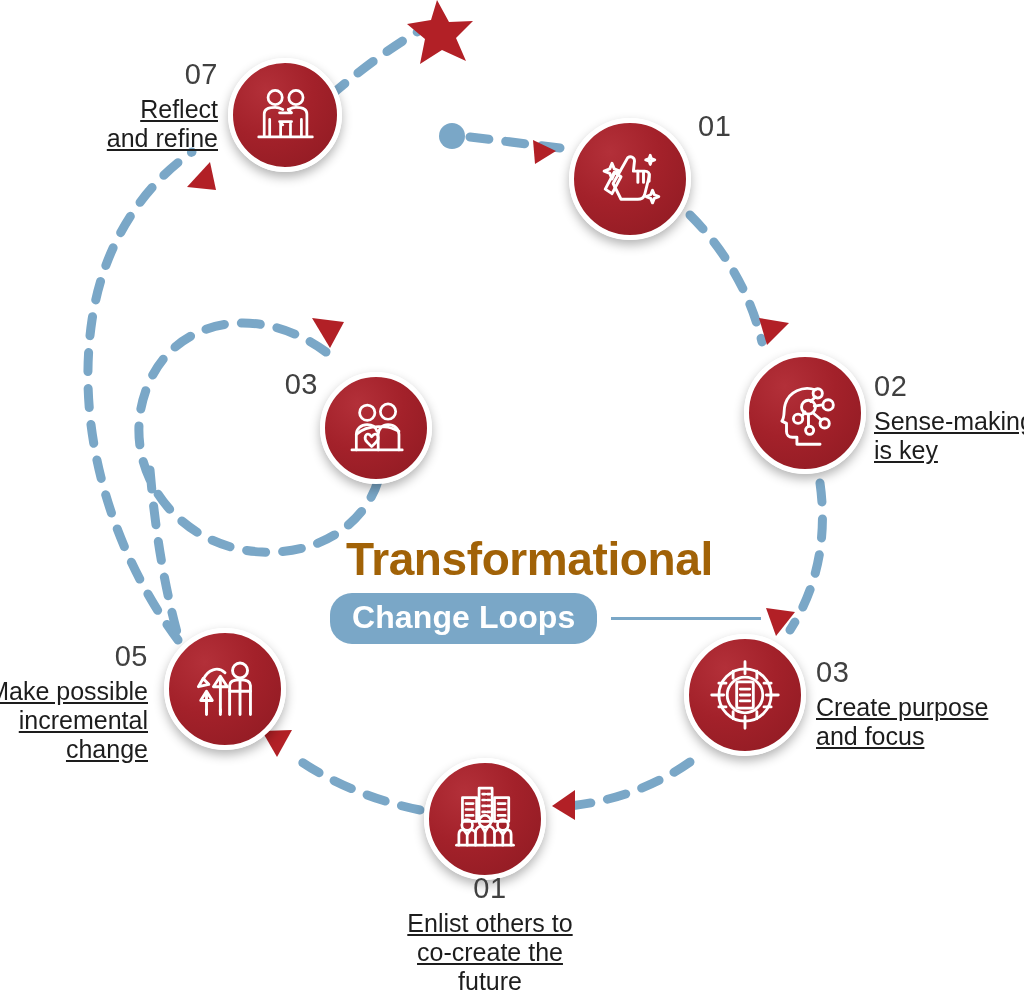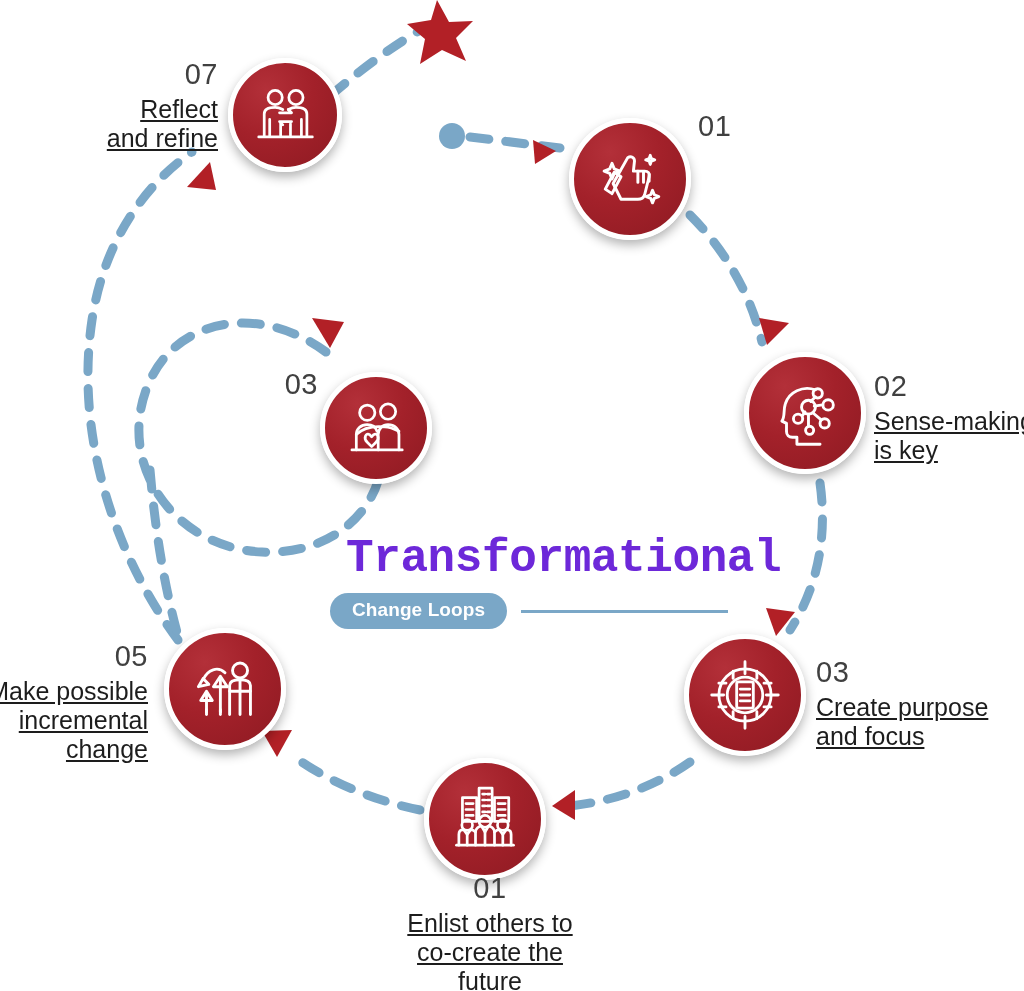--- a/index.html
+++ b/index.html
@@ -75,35 +75,34 @@
   #title-block {
     position: absolute;
     left: 330px;
     top: 536px;
     z-index: 7;
     width: 400px;
   }
   #main-title {
     font-size: 46px;
     font-weight: bold;
-    color: #6d28d9;
+    color: #a16207;
     letter-spacing: -0.4px;
     line-height: 1;
     margin: 0 0 11px 16px;
     white-space: nowrap;
-    font-family: Liberation Mono, monospace;
   }
   #subtitle-row {
     display: flex;
     align-items: center;
   }
   #subtitle-badge {
     background: #7aa7c7;
     color: #ffffff;
-    font-size: 19px;
+    font-size: 32px;
     font-weight: bold;
     border-radius: 22px;
     padding: 6px 22px 8px 22px;
     white-space: nowrap;
     letter-spacing: 0.1px;
   }
   #subtitle-rule {
     flex: 1;
     height: 3px;
     background: #7aa7c7;

